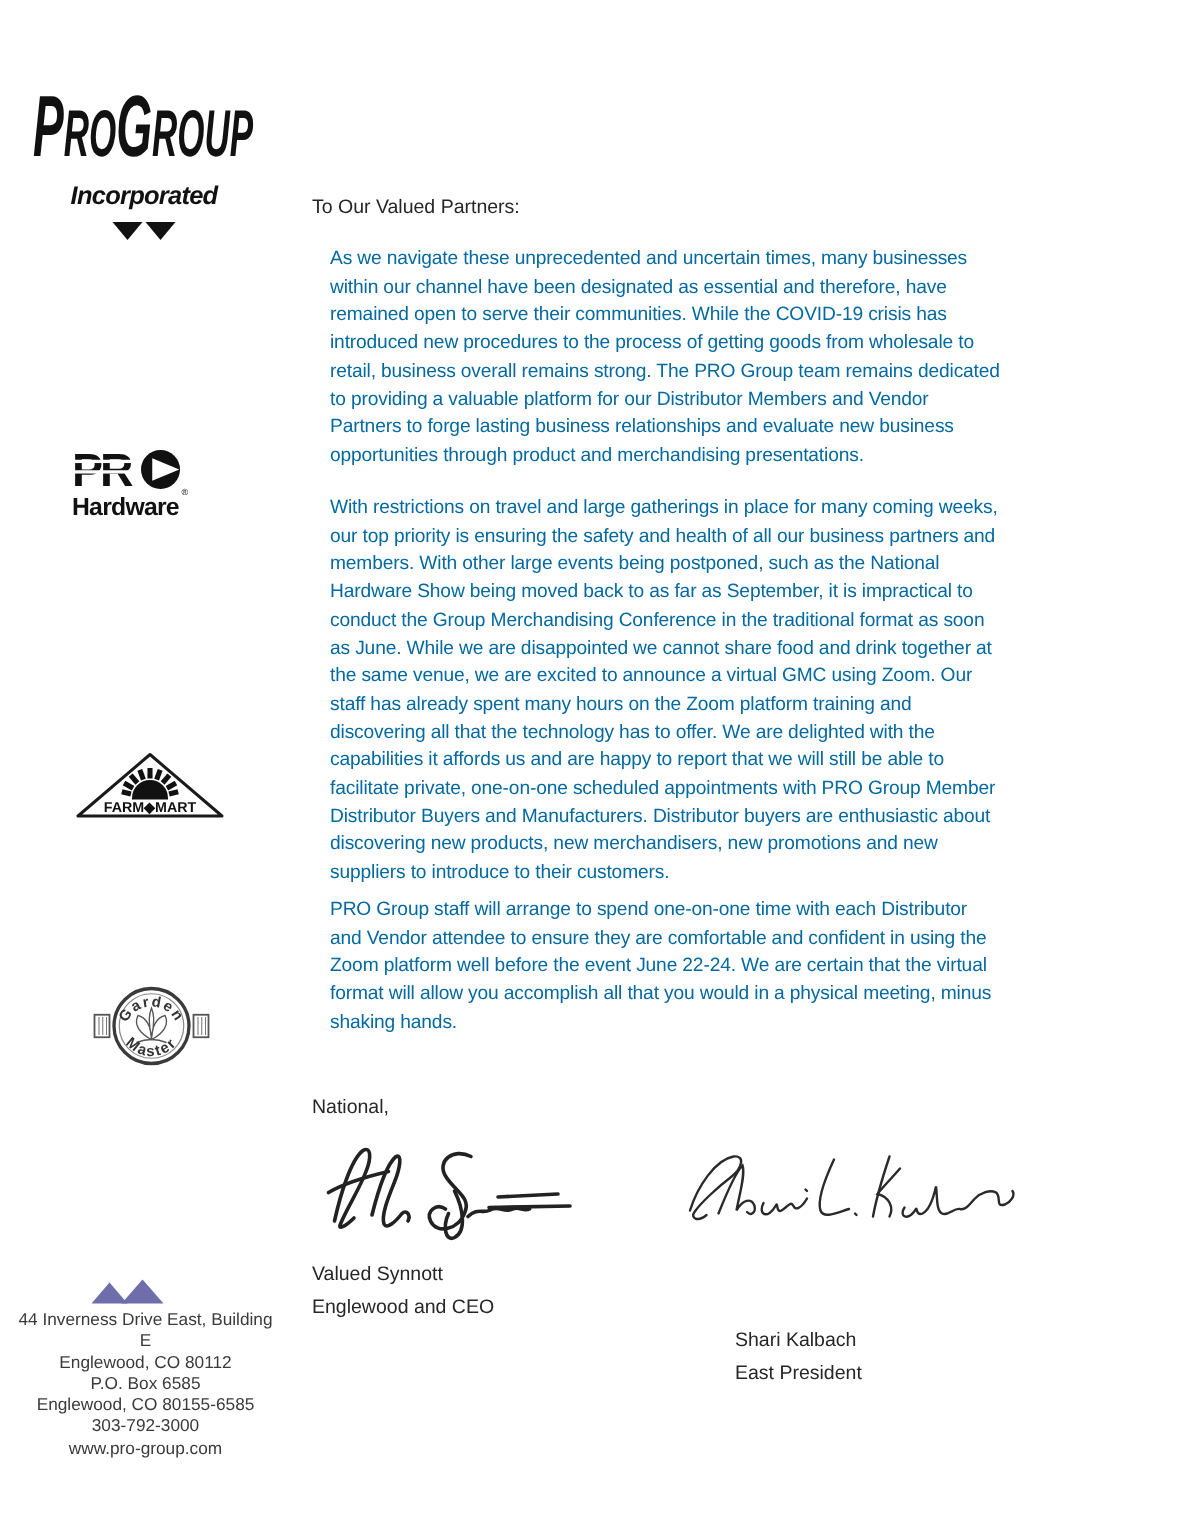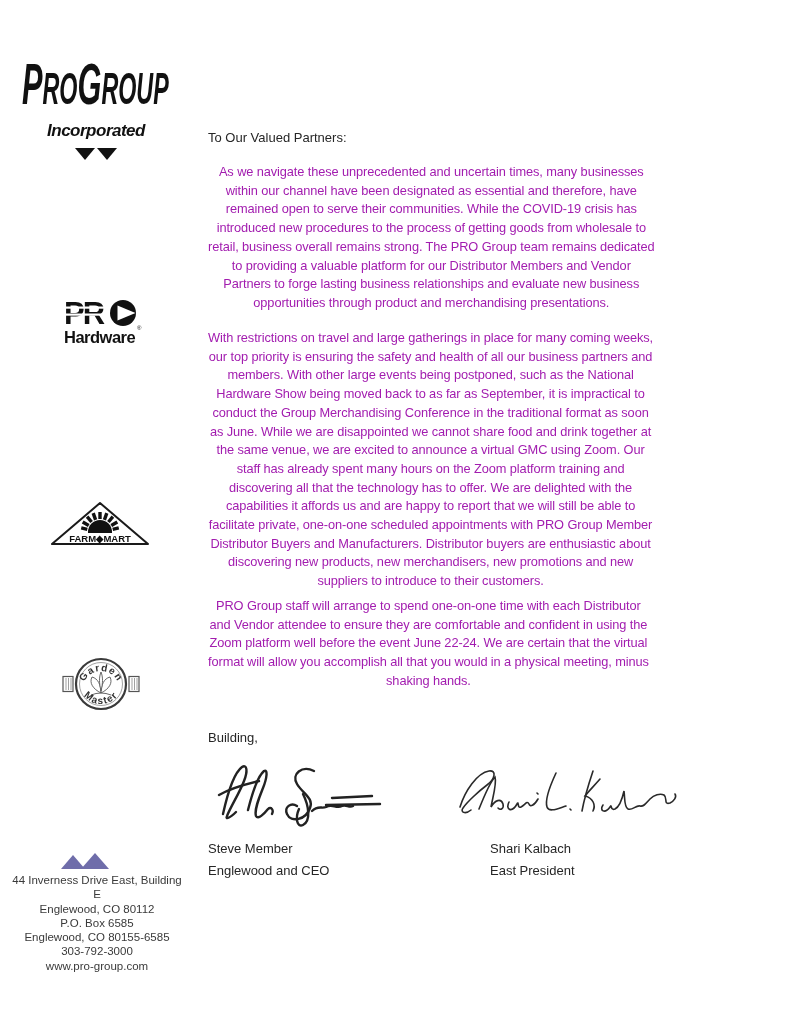--- a/index.html
+++ b/index.html
@@ -3,36 +3,36 @@
 <meta charset="utf-8">
 <style>
   html,body{margin:0;padding:0;}
   body{
     width:791px;height:1024px;background:#ffffff;position:relative;
     font-family:"Liberation Sans",sans-serif;overflow:hidden;
   }
   
   .letter-col{position:absolute;left:208px;top:0;width:540px;height:732px;text-decoration:underline;}
   .greeting{position:absolute;left:0;top:130px;font-size:13px;color:#262626;}
-  .para{position:absolute;left:0;white-space:pre;font-size:12.8px;line-height:18.7px;color:#a21caf;letter-spacing:-0.1px;text-align:center;}
+  .para{position:absolute;left:12px;white-space:pre;font-size:12.8px;line-height:18.7px;color:#0369a1;letter-spacing:-0.1px;}
   .para-1{top:163px;}
   .para-2{top:329px;}
   .para-3{top:597px;}
   .closing{position:absolute;left:0;top:730px;font-size:13px;color:#262626;}
   .signer{position:absolute;top:838px;font-size:13px;line-height:22px;color:#262626;}
   .signer .s-name{display:block;}
   .signer .s-title{display:block;}
   .signer-1{left:0;}
-  .signer-2{left:282px;}
+  .signer-2{left:282px;margin-top:44px;}
   .sig-svg{position:absolute;}
   .sig-steve{left:5px;top:758px;}
   .sig-shari{left:236px;top:762px;}
   
   .pg-logo{position:absolute;left:20px;top:52px;font-style:italic;}
-  .ph-logo{position:absolute;left:64px;top:297px;}
+  .ph-logo{position:absolute;left:48px;top:297px;}
   .fm-logo{position:absolute;left:50px;top:500px;}
   .gm-logo{position:absolute;left:62px;top:656px;}
   .footer-tris{position:absolute;left:58px;top:851px;}
   .addr{
     position:absolute;left:8px;top:873px;width:178px;text-align:center;
     font-size:11.5px;line-height:14.3px;color:#3a3a3a;white-space:pre-line;
   }
   svg text{font-family:"Liberation Sans",sans-serif;}
 </style>
 </head>
@@ -156,21 +156,21 @@
 Distributor Buyers and Manufacturers. Distributor buyers are enthusiastic about
 discovering new products, new merchandisers, new promotions and new
 suppliers to introduce to their customers.</div>
 
   <div class="para para-3">PRO Group staff will arrange to spend one-on-one time with each Distributor
 and Vendor attendee to ensure they are comfortable and confident in using the
 Zoom platform well before the event June 22-24. We are certain that the virtual
 format will allow you accomplish all that you would in a physical meeting, minus
 shaking hands.</div>
 
-  <div class="closing">Building,</div>
+  <div class="closing">National,</div>
 
   <svg class="sig-svg sig-steve" width="185" height="72" viewBox="0 0 185 72">
     <g fill="none" stroke="#222" stroke-width="2.4" stroke-linecap="round">
       <path d="M10,56 C14,38 21,15 29,9 C34,6 35,13 31,23 C27,34 18,48 14,58 C12,62 17,60 23,54"></path>
       <path d="M35,52 C39,36 45,18 51,13 C55,11 54,20 50,30 C46,40 41,52 43,58 C45,62 51,56 55,51 C58,48 61,52 59,56"></path>
       <path d="M6,37 C18,30 33,26 46,23"></path>
       <path d="M101,13 C89,7 78,16 84,26 C90,36 101,40 97,50 C93,62 78,65 74,56 C71,49 78,44 84,48"></path>
       <path d="M90,36 C96,48 98,63 90,67 C84,70 82,60 86,51"></path>
       <path d="M99,53 C105,47 109,51 113,49 C119,45 123,51 129,48 C133,46 136,50 140,48"></path>
       <path d="M119,40 L159,38"></path>
@@ -186,21 +186,21 @@
       <path d="M93,31 L94,32"></path>
       <path d="M112,11 C105,26 101,39 103,45 C105,51 115,46 122,44"></path>
       <path d="M126,47 L127,48"></path>
       <path d="M149,9 C144,24 140,38 138,49"></path>
       <path d="M156,17 C149,25 144,30 141,34 C149,36 152,43 149,49"></path>
       <path d="M159,43 C155,49 161,52 166,45 C168,41 166,49 171,47 C175,45 178,38 180,29 C181,36 180,45 184,47 C188,49 192,43 196,44 C200,45 202,41 206,37 C210,33 216,31 220,33 C224,36 219,43 226,41 C230,39 233,35 231,32"></path>
     </g>
   </svg>
 
   <div class="signer signer-1">
-    <span class="s-name">Steve Member</span>
+    <span class="s-name">Valued Synnott</span>
     <span class="s-title">Englewood and CEO</span>
   </div>
 
   <div class="signer signer-2">
     <span class="s-name">Shari Kalbach</span>
     <span class="s-title">East President</span>
   </div>
 
 </div>
 

